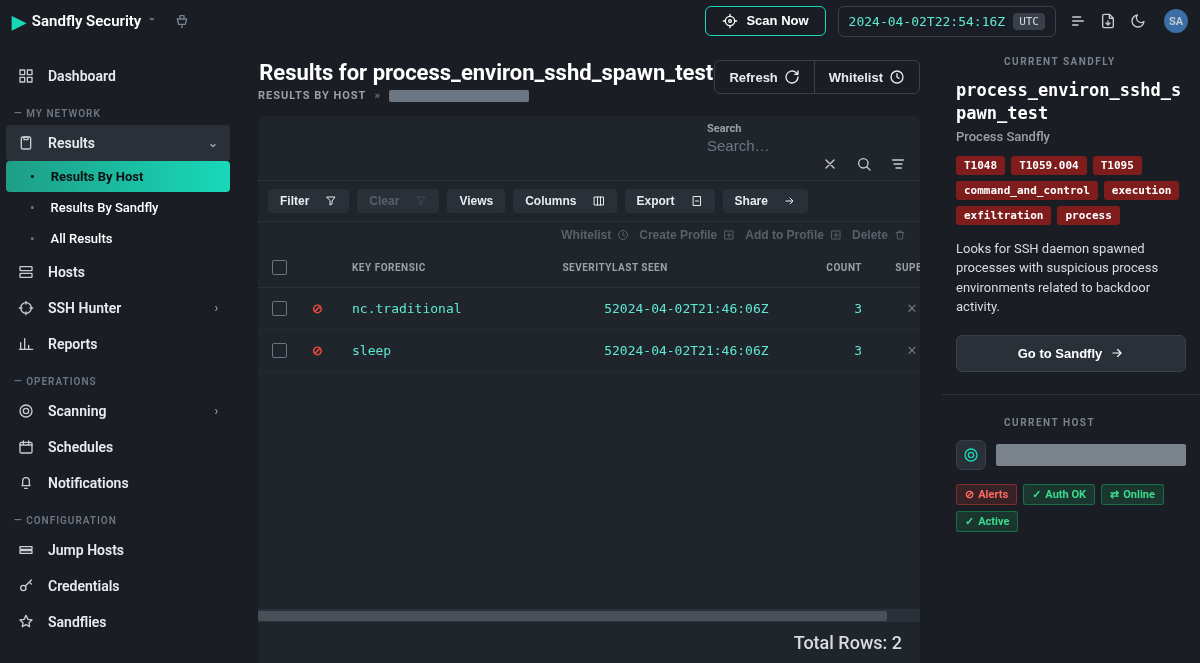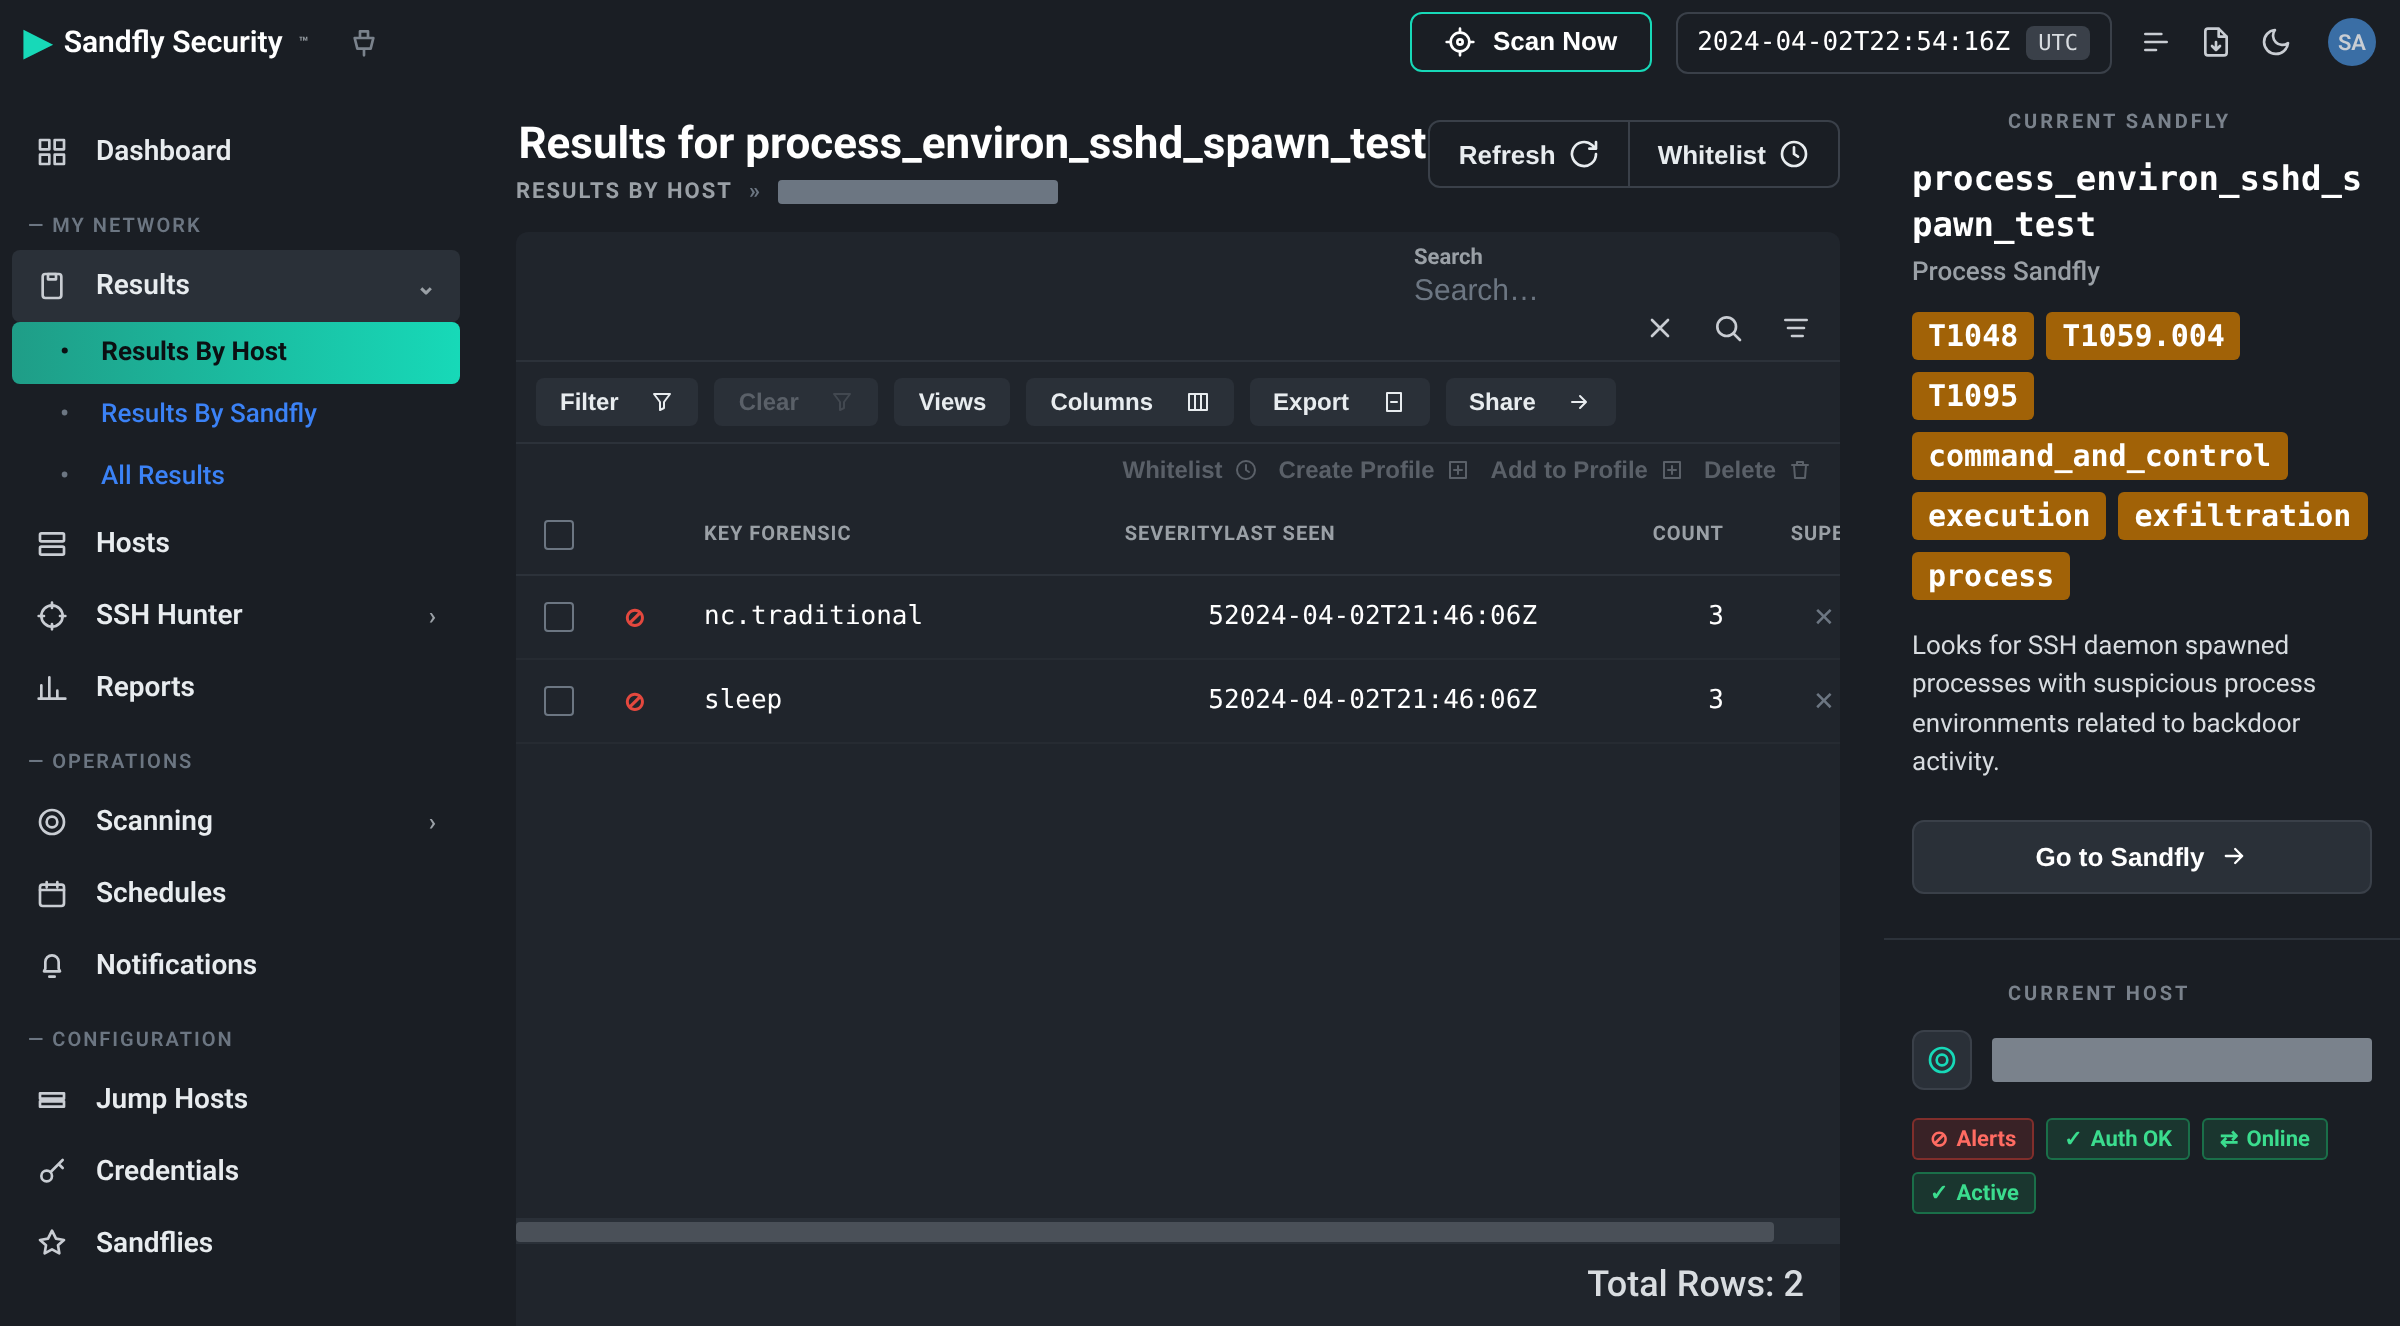--- a/index.html
+++ b/index.html
@@ -51,21 +51,21 @@
 .nav-item {
   display:flex; align-items:center; gap:12px; padding:10px 12px;
   color:#e8ecef; font-weight:600; cursor:pointer; border-radius:4px; font-size:14px;
 }
 .chev { margin-left:auto; color:#9aa0a6; font-size:12px; }
 .nav-icon { width:18px; text-align:center; color:#c9cdd3; font-size:16px; }
 .nav-section { color:#6c7682; font-size:10px; letter-spacing:1px; padding:14px 8px 6px 8px; font-weight:600; }
 .nav-section::before{content:"— ";}
 .sub-item {
   display:flex; align-items:center; gap:10px; padding:8px 12px 8px 24px;
-  color:#3b82f6; font-size:13px; cursor:pointer; border-radius:4px; font-weight:500;
+  color:#ffffff; font-size:13px; cursor:pointer; border-radius:4px; font-weight:500;
 }
 .sub-item::before{content:"•"; color:#6c7682; margin-right:6px;}
 .sub-item.active { background: linear-gradient(90deg,#1f9d87,#17d9b8); color:#0b0f12; font-weight:700; }
 .sub-item.active::before{color:#0b0f12;}
 .nav-item.group-active { background:#2a3038; }
 
 
 .content { flex:1; display:flex; overflow:hidden; }
 .center { flex:1; padding: 18px 22px 0 22px; display:flex;flex-direction:column; min-width:0; }
 .page-title { font-size:22px; font-weight:700; color:#fff; }
@@ -93,36 +93,36 @@
 .toolbar-sub{display:flex;gap:10px;justify-content:flex-end;padding:6px 14px;}
 .sbtn{background:transparent;border:none;color:#5a6068;font-size:12px;font-weight:600;cursor:pointer;display:flex;align-items:center;gap:6px;}
 
 .table{flex:1;overflow:auto;}
 .thead,.trow{display:grid;grid-template-columns:40px 40px 180px 80px 180px 70px 100px;align-items:center;padding:0 14px;}
 .thead{height:40px;font-size:10px;letter-spacing:0.5px;color:#9aa0a6;font-weight:700;border-bottom:1px solid #2c323a;}
 .thead .r{text-align:right;}
 .trow{height:42px;border-bottom:1px solid #262b32;font-size:13px;}
 .cb{width:15px;height:15px;border:1.5px solid #6c7682;border-radius:2px;cursor:pointer;}
 .alert-ic{color:#e4483e;font-weight:700;}
-.mono{font-family:"SFMono-Regular",Menlo,monospace;color:#ffffff;}
+.mono{font-family:"SFMono-Regular",Menlo,monospace;color:#5eead4;}
 .r{text-align:right;}
 .x-ic{color:#6c7682;text-align:center;cursor:pointer;}
 
 .table-footer{display:flex;flex-direction:column;}
 .scroll-pseudo{height:14px;background:#2a3038;border-top:1px solid #20252c;position:relative;}
 .scroll-thumb{position:absolute;left:0;top:2px;height:10px;width:95%;background:#4a5058;border-radius:2px;}
 .total-row{padding:10px 18px;text-align:right;font-size:18px;color:#d8dce0;font-weight:500;}
 
 
 .right{width:258px;padding:14px 14px 0 14px;overflow-y:auto;}
 .r-section-title{font-size:10px;letter-spacing:1.5px;color:#7a828c;font-weight:700;margin-bottom:12px;margin-left:48px;}
 .sf-name{font-family:"SFMono-Regular",Menlo,monospace;font-size:17px;font-weight:700;color:#fff;word-break:break-all;line-height:1.35;}
 .sf-sub{color:#9aa0a6;font-size:13px;margin-top:4px;font-weight:500;}
 .tag-wrap{display:flex;flex-wrap:wrap;gap:6px;margin-top:12px;}
-.tag{background:#a16207;color:#fff;padding:3px 8px;border-radius:3px;font-size:15px;font-weight:600;font-family:"SFMono-Regular",Menlo,monospace;}
+.tag{background:#7f1d1d;color:#fff;padding:3px 8px;border-radius:3px;font-size:11px;font-weight:600;font-family:"SFMono-Regular",Menlo,monospace;}
 .sf-desc{margin-top:14px;font-size:13px;line-height:1.5;color:#d8dce0;}
 .goto-btn{margin-top:18px;width:100%;background:#2a3038;border:1px solid #3a4049;color:#fff;padding:10px;border-radius:6px;font-weight:600;font-size:13px;cursor:pointer;display:flex;align-items:center;justify-content:center;gap:8px;}
 .divider{height:1px;background:#2c323a;margin:22px -14px;}
 .host-row{display:flex;align-items:center;gap:10px;margin-bottom:14px;}
 .host-ic{width:30px;height:30px;border-radius:6px;background:#2a3038;border:1px solid #3a4049;display:flex;align-items:center;justify-content:center;color:#17d9b8;}
 .host-red{flex:1;height:22px;background:#7a828c;border-radius:2px;}
 .badge{padding:3px 8px;border-radius:3px;font-size:11px;font-weight:700;display:inline-flex;align-items:center;gap:4px;}
 .b-red{background:rgba(200,58,50,.18);color:#ff6b62;border:1px solid rgba(200,58,50,.5);}
 .b-green{background:rgba(28,168,100,.18);color:#3bdc8e;border:1px solid rgba(28,168,100,.5);}
 .badge-wrap{display:flex;flex-wrap:wrap;gap:6px;}

